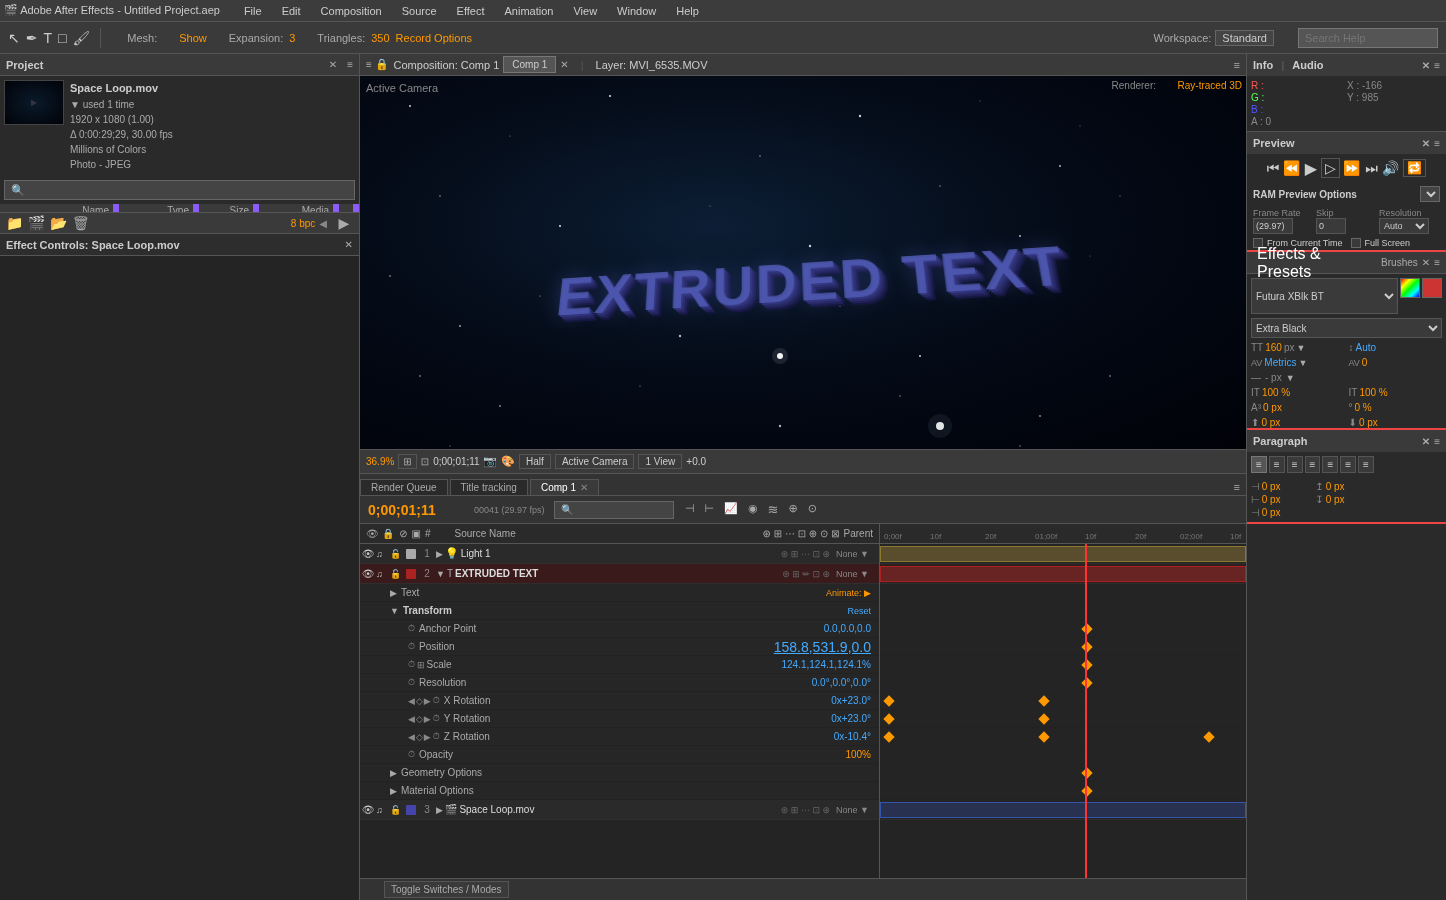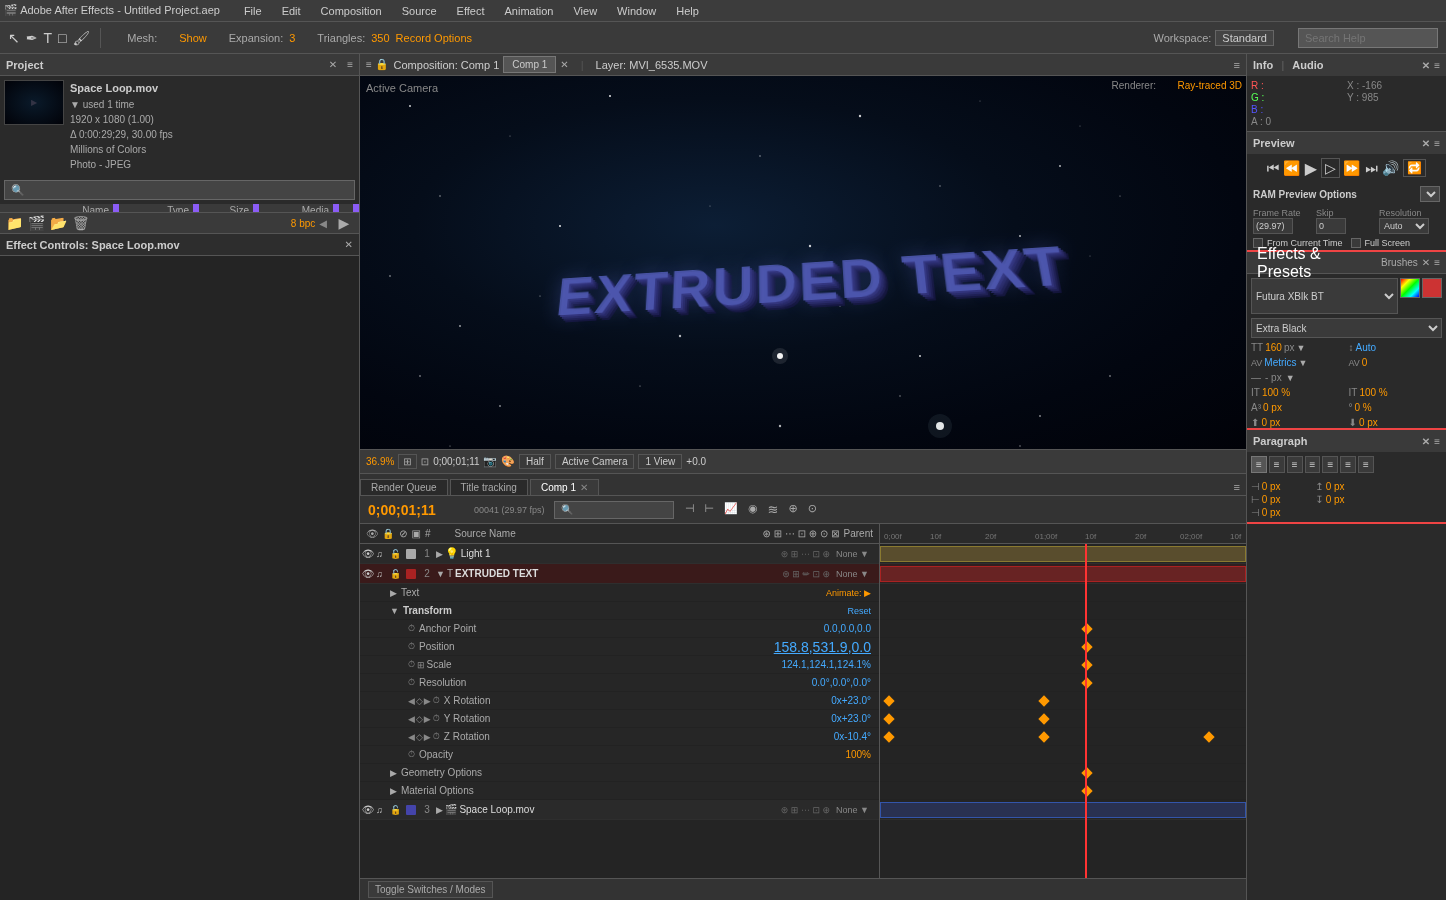--- a/index.html
+++ b/index.html
@@ -523,21 +523,21 @@
               <div style="position:absolute;left:203px;top:5px;width:8px;height:8px;background:#f90;transform:rotate(45deg);cursor:pointer;"></div>
             </div>
 
             <div style="height:20px;position:relative;border-bottom:1px solid #2e2e2e;">
               <div style="position:absolute;left:0;right:0;top:2px;height:16px;background:rgba(50,70,150,0.4);border:1px solid #3355aa;"></div>
             </div>
           </div>
         </div>
       </div>
 
-      <div id="toggle-bar" style="display:flex;align-items:center;background:#333;height:22px;border-top:1px solid #555;padding:0 8px;">
+      <div id="toggle-bar" style="display:flex;align-items:center;background:#333;height:22px;border-top:1px solid #555;padding:0 24px;">
         <span class="toggle-btn" style="font-size:10px;color:#aaa;cursor:pointer;padding:2px 6px;border:1px solid #555;background:#3a3a3a;">Toggle Switches / Modes</span>
       </div>
     </div>
   </div>
 
   <div id="right-panel">
 
     <div class="right-section" style="border-bottom:1px solid #555;">
       <div class="right-section-header">
         <span>Info</span>

